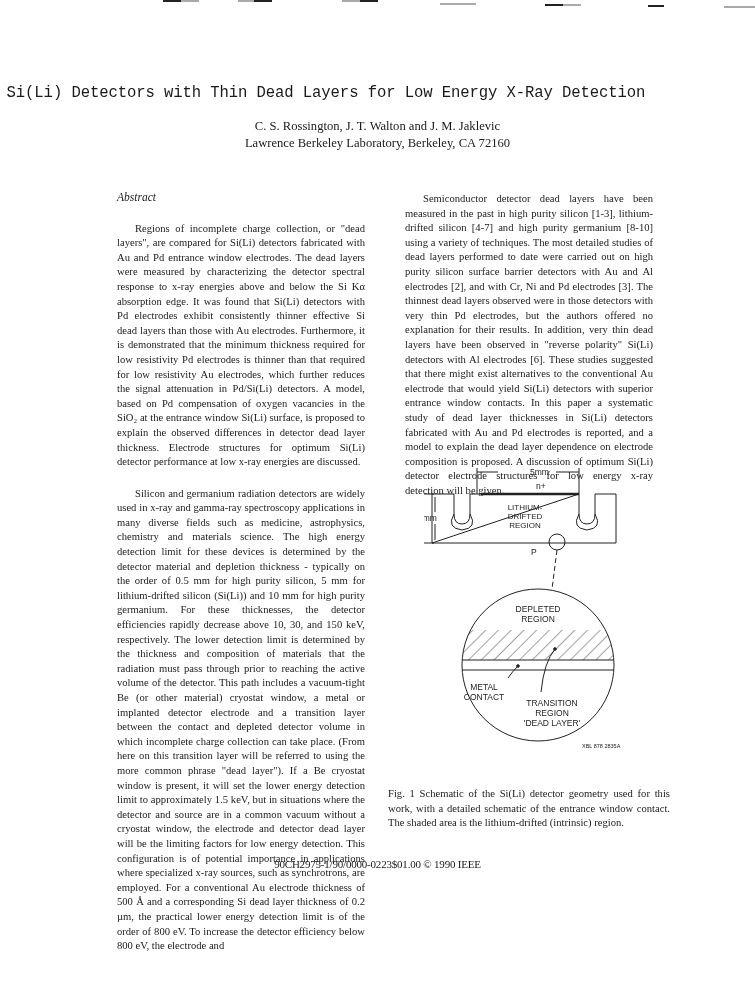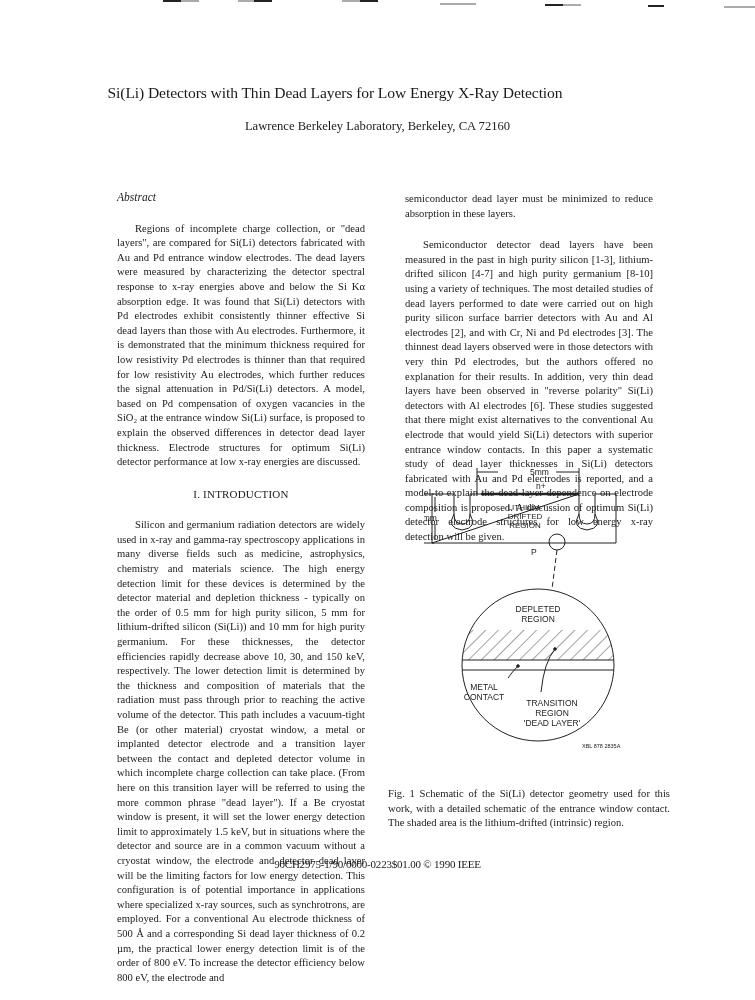--- a/index.html
+++ b/index.html
@@ -1,21 +1,21 @@
 <!DOCTYPE html>
 <html><head>
 <meta charset="utf-8">
 <style>
   html, body { margin:0; padding:0; background:#fff; }
   body { width:755px; height:1000px; position:relative; overflow:hidden;
          font-family:"Liberation Serif", "DejaVu Serif", serif; color:#1a1a1a; }
   .topmarks { position:absolute; top:0; left:0; width:755px; height:8px; }
   .topmarks span { position:absolute; top:0; height:2px; background:#222; }
   .topmarks span.g { background:#aaa; }
-  .title { position:absolute; top:84px; left:14px; width:642px; text-align:center; font-size:15.6px; letter-spacing:-0.1px; }
+  .title { position:absolute; top:84px; left:5px; width:642px; text-align:center; font-size:15.6px; letter-spacing:-0.1px;font-family:Liberation Mono, monospace; }
   .authors { position:absolute; top:118px; left:0; width:755px; text-align:center; font-size:12.6px; line-height:17px; }
   .col { position:absolute; width:282px; font-size:10.6px; line-height:14.6px; text-align:justify; }
   .col p { margin:17px; text-indent:18px; }
   .col p.noindent { text-indent:0; }
   .left { left:100px; top:173px; }
   .right { left:388px; top:175px; }
   .abstract-h { font-style:italic; font-size:11.5px; margin:0 0 15px 0; text-indent:0 !important; }
   .section-h { text-align:center; font-size:11px; margin:13px 0 15px 0; text-indent:0 !important; letter-spacing:0.2px; }
   .figure { position:absolute; left:424px; top:462px; width:236px; height:310px;text-decoration:underline; }
   .caption { position:absolute; left:388px; top:787px; width:282px; font-size:10.6px; line-height:14.6px; text-align:justify; }
@@ -33,32 +33,31 @@
     <span style="left:360px;width:18px"></span>
   <span class="g" style="left:440px;width:36px;top:3px"></span>
   <span style="left:545px;width:18px;top:4px"></span>
     <span class="g" style="left:563px;width:18px;top:4px"></span>
   <span style="left:648px;width:16px;top:5px"></span>
   <span class="g" style="left:724px;width:31px;top:6px"></span>
 </div>
 
 <div class="title">Si(Li) Detectors with Thin Dead Layers for Low Energy X-Ray Detection</div>
 <div class="authors">
+  <div>C. S. Rossington, J. T. Walton and J. M. Jaklevic</div>
   <div>Lawrence Berkeley Laboratory, Berkeley, CA 72160</div>
 </div>
 
 <div class="col left">
   <p class="abstract-h">Abstract</p>
   <p>Regions of incomplete charge collection, or "dead layers", are compared for Si(Li) detectors fabricated with Au and Pd entrance window electrodes. The dead layers were measured by characterizing the detector spectral response to x-ray energies above and below the Si Kα absorption edge. It was found that Si(Li) detectors with Pd electrodes exhibit consistently thinner effective Si dead layers than those with Au electrodes. Furthermore, it is demonstrated that the minimum thickness required for low resistivity Pd electrodes is thinner than that required for low resistivity Au electrodes, which further reduces the signal attenuation in Pd/Si(Li) detectors. A model, based on Pd compensation of oxygen vacancies in the SiO₂ at the entrance window Si(Li) surface, is proposed to explain the observed differences in detector dead layer thickness. Electrode structures for optimum Si(Li) detector performance at low x-ray energies are discussed.</p>
-  <p class="section-h">I. INTRODUCTION</p>
   <p>Silicon and germanium radiation detectors are widely used in x-ray and gamma-ray spectroscopy applications in many diverse fields such as medicine, astrophysics, chemistry and materials science. The high energy detection limit for these devices is determined by the detector material and depletion thickness - typically on the order of 0.5 mm for high purity silicon, 5 mm for lithium-drifted silicon (Si(Li)) and 10 mm for high purity germanium. For these thicknesses, the detector efficiencies rapidly decrease above 10, 30, and 150 keV, respectively. The lower detection limit is determined by the thickness and composition of materials that the radiation must pass through prior to reaching the active volume of the detector. This path includes a vacuum-tight Be (or other material) cryostat window, a metal or implanted detector electrode and a transition layer between the contact and depleted detector volume in which incomplete charge collection can take place. (From here on this transition layer will be referred to using the more common phrase "dead layer"). If a Be cryostat window is present, it will set the lower energy detection limit to approximately 1.5 keV, but in situations where the detector and source are in a common vacuum without a cryostat window, the electrode and detector dead layer will be the limiting factors for low energy detection. This configuration is of potential importance in applications where specialized x-ray sources, such as synchrotrons, are employed. For a conventional Au electrode thickness of 500 Å and a corresponding Si dead layer thickness of 0.2 µm, the practical lower energy detection limit is of the order of 800 eV. To increase the detector efficiency below 800 eV, the electrode and</p>
 </div>
 
 <div class="col right">
-  <p class="noindent">semiconductor dead layer must be minimized to reduce absorption in these layers.</p>
   <p>Semiconductor detector dead layers have been measured in the past in high purity silicon [1-3], lithium-drifted silicon [4-7] and high purity germanium [8-10] using a variety of techniques. The most detailed studies of dead layers performed to date were carried out on high purity silicon surface barrier detectors with Au and Al electrodes [2], and with Cr, Ni and Pd electrodes [3]. The thinnest dead layers observed were in those detectors with very thin Pd electrodes, but the authors offered no explanation for their results. In addition, very thin dead layers have been observed in "reverse polarity" Si(Li) detectors with Al electrodes [6]. These studies suggested that there might exist alternatives to the conventional Au electrode that would yield Si(Li) detectors with superior entrance window contacts. In this paper a systematic study of dead layer thicknesses in Si(Li) detectors fabricated with Au and Pd electrodes is reported, and a model to explain the dead layer dependence on electrode composition is proposed. A discussion of optimum Si(Li) detector electrode structures for low energy x-ray detection will be given.</p>
 </div>
 
 <div class="figure">
   <svg width="236" height="310" viewBox="0 0 236 310" font-family="Liberation Sans, DejaVu Sans, sans-serif" font-size="8" fill="none" stroke="#222" stroke-width="1">
     <defs>
       <pattern id="hatch" width="9" height="9" patternUnits="userSpaceOnUse" patternTransform="rotate(45)">
         <line x1="0" y1="0" x2="0" y2="9" stroke="#333" stroke-width="0.9"></line>
       </pattern>
       <clipPath id="circ">

